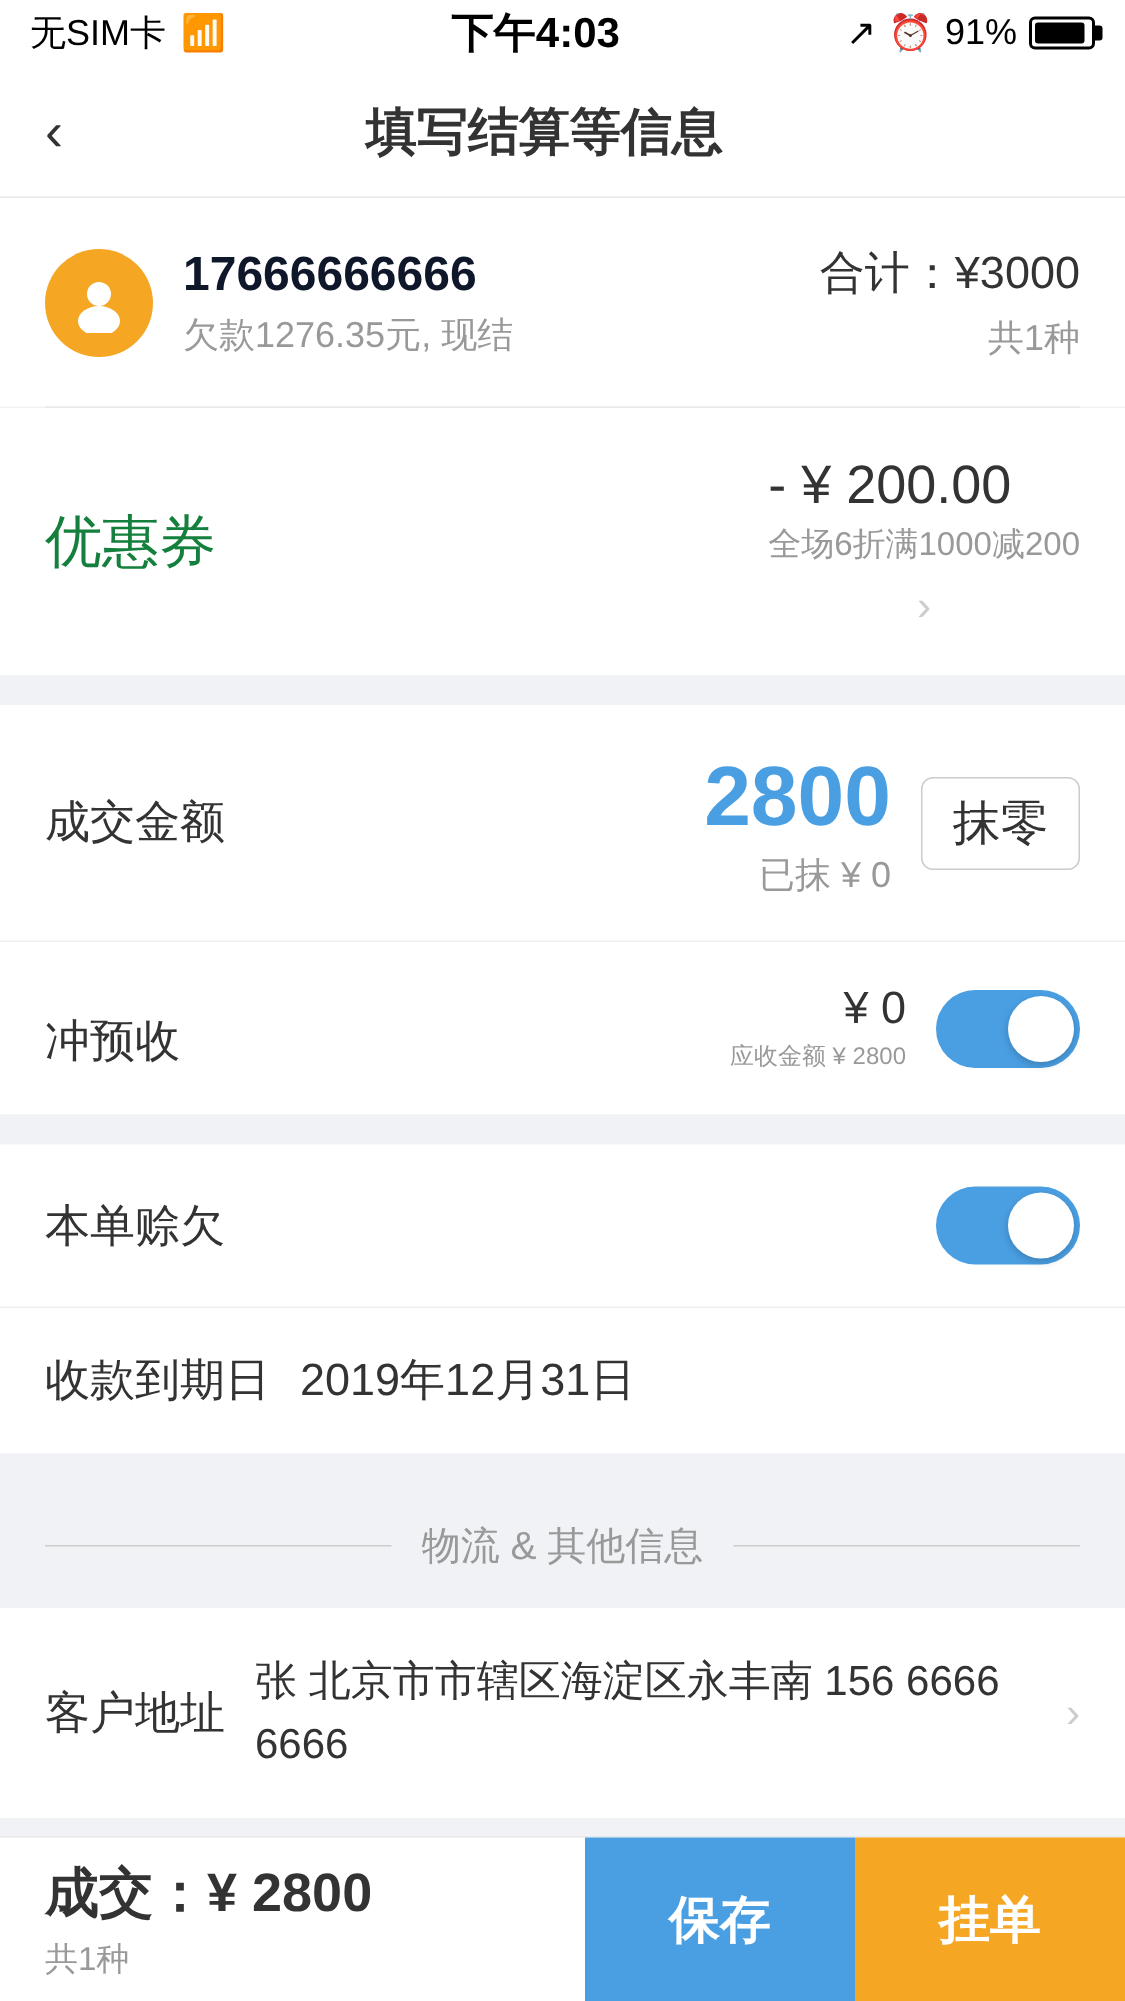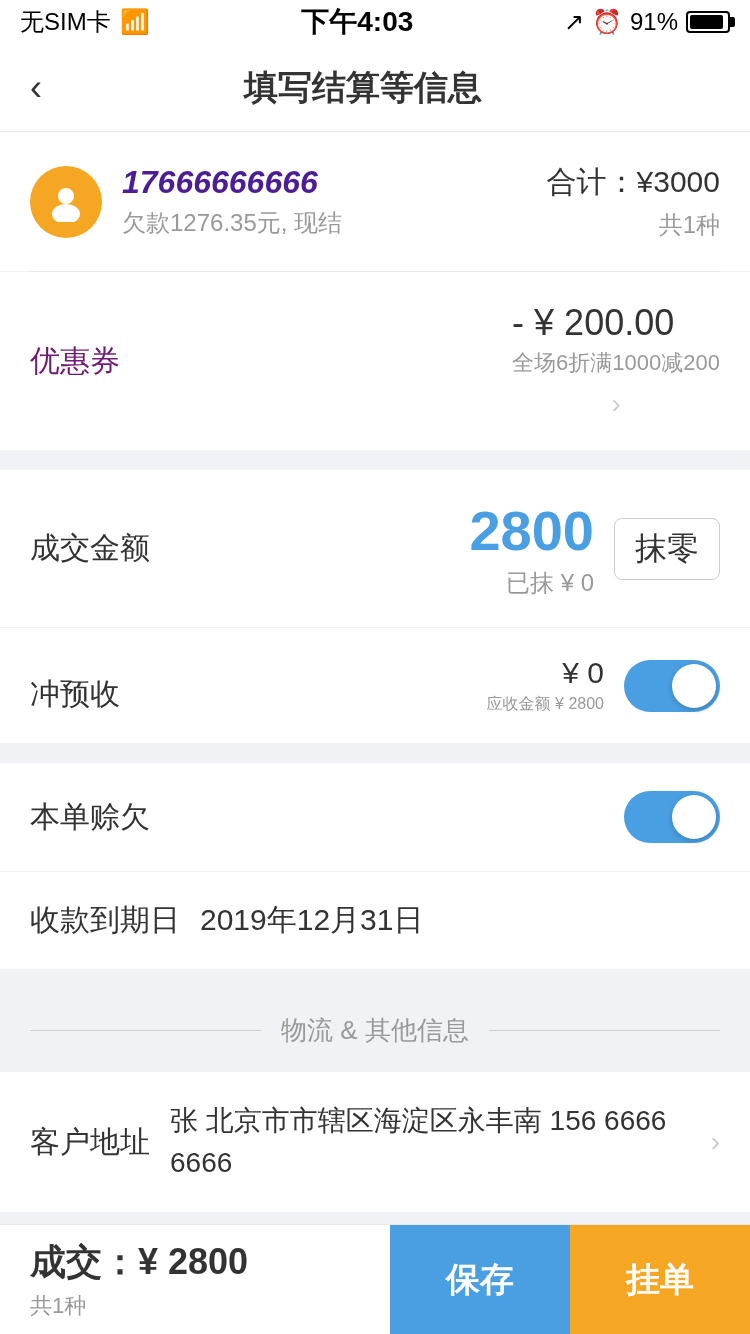--- a/index.html
+++ b/index.html
@@ -77,37 +77,37 @@
       align-items: center;
       justify-content: space-between;
     }
     .customer-left { display: flex; align-items: center; gap: 20px; }
     .avatar {
       width: 72px; height: 72px; border-radius: 50%; background: #f5a623;
       display: flex; align-items: center; justify-content: center;
       color: #fff; font-size: 36px;
     }
     .customer-info {}
-    .customer-phone { font-size: 32px; font-weight: 600; color: #4c1d95; font-style: italic; }
+    .customer-phone { font-size: 32px; font-weight: 600; color: #0f172a; }
     .customer-debt { font-size: 24px; color: #999; margin-top: 6px; }
     .customer-right { text-align: right; }
     .customer-total { font-size: 30px; color: #333; }
     .customer-count { font-size: 24px; color: #999; margin-top: 6px; }
 
     .divider-line { height: 1px; background: #e8e8e8; margin: 0 30px; }
 
     
     .coupon-row {
       background: #fff;
       padding: 30px;
       display: flex;
       align-items: center;
       justify-content: space-between;
     }
-    .coupon-label { font-size: 30px; color: #701a75; }
+    .coupon-label { font-size: 38px; color: #15803d; }
     .coupon-right { display: flex; align-items: center; gap: 10px; flex-direction: column; }
     .coupon-amount { font-size: 36px; color: #333; font-weight: 500; }
     .coupon-desc { font-size: 22px; color: #999; margin-top: 4px; text-align: right; }
     .chevron-icon { font-size: 28px; color: #ccc; }
 
     .section-gap { height: 20px; background: #f0f2f5; }
 
     
     .form-section { background: #fff; }
     .form-row {

